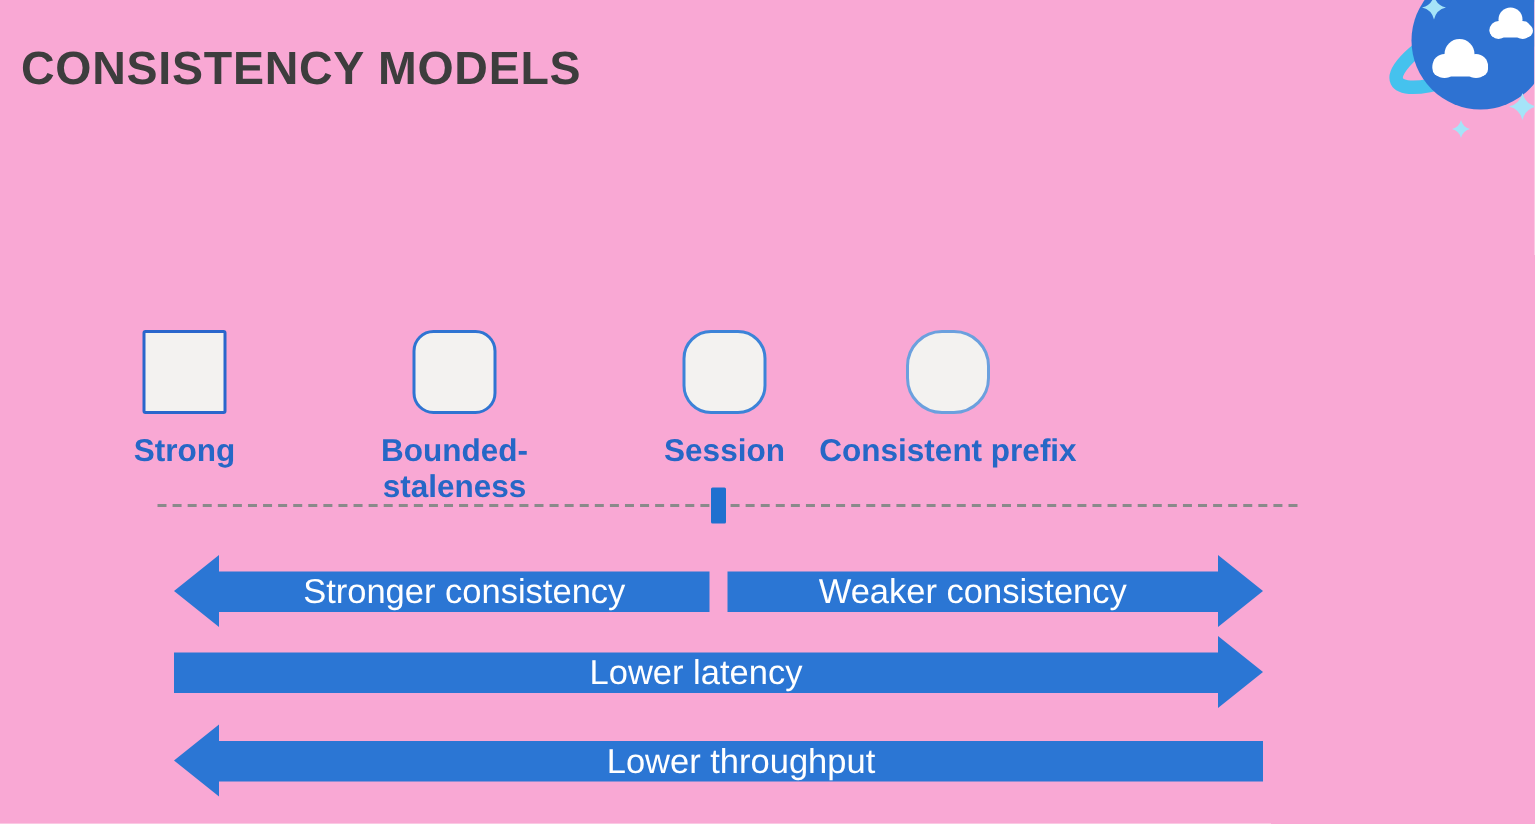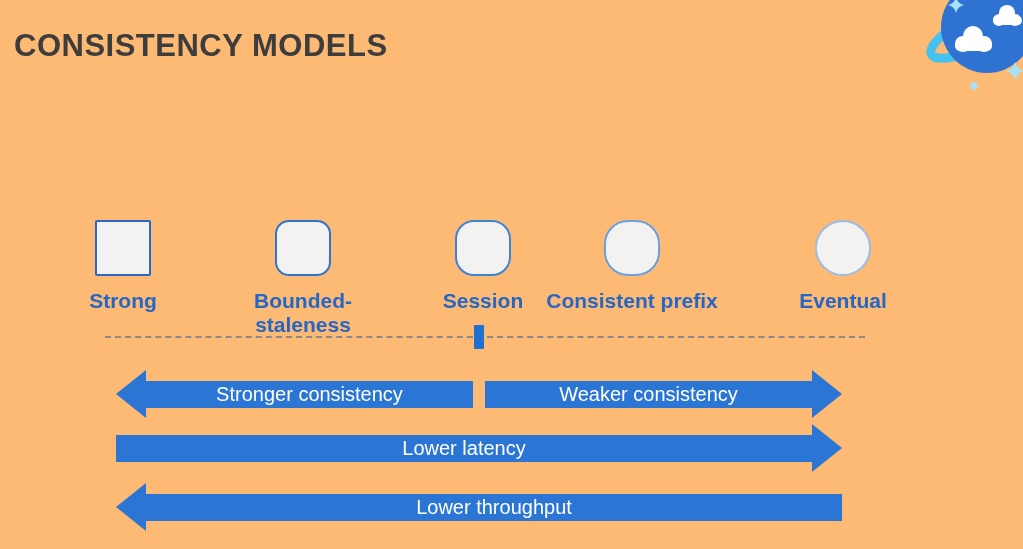--- a/index.html
+++ b/index.html
@@ -6,21 +6,21 @@
   html, body { width: 1023px; height: 549px; }
   body {
     font-family: "Liberation Sans", sans-serif;
     background: #fdfdfd;
     overflow: hidden;
   }
   .slide {
     position: relative;
     width: 1023px;
     height: 549px;
-    background: #fdba74;
+    background: #f9a8d4;
     overflow: hidden;
   }
 
   
   .title {
     position: absolute;
     left: 14px;
     top: 28px;
     font-size: 31px;
     font-weight: 700;
@@ -106,21 +106,21 @@
   .arrow.left .head  { border-right-width: 30px; border-right-style: solid; }
   .arrow.right .head { border-left-width: 30px;  border-left-style: solid; }
   .arrow .bar {
     flex: 1;
     height: 27px;
     margin: auto 0;
     display: flex;
     align-items: center;
     justify-content: center;
     color: #ffffff;
-    font-size: 20px;
+    font-size: 23px;
     font-weight: 400;
     white-space: nowrap;
   }
 </style>
 </head>
 <body>
 
 <div class="slide">
 
   <h1 class="title" style="color: rgb(61, 61, 61);">CONSISTENCY MODELS</h1>
@@ -169,24 +169,20 @@
     <div class="model-label" style="color: rgb(38, 103, 198);">Bounded-staleness</div>
   </div>
   <div class="model model-2">
     <div class="shape" style="background-color: rgb(243, 242, 240); border-color: rgb(60, 131, 216); border-radius: 19px;"></div>
     <div class="model-label" style="color: rgb(38, 103, 198);">Session</div>
   </div>
   <div class="model model-3">
     <div class="shape" style="background-color: rgb(243, 242, 240); border-color: rgb(107, 160, 222); border-radius: 24px;"></div>
     <div class="model-label" style="color: rgb(38, 103, 198);">Consistent prefix</div>
   </div>
-  <div class="model model-4">
-    <div class="shape" style="background-color: rgb(243, 242, 240); border-color: rgb(156, 188, 230); border-radius: 28px;"></div>
-    <div class="model-label" style="color: rgb(38, 103, 198);">Eventual</div>
-  </div>
 
   <div class="spectrum-line" style="border-top-color: rgb(138, 138, 138);"></div>
   <div class="spectrum-marker" style="background-color: rgb(31, 112, 207);"></div>
 
   <div class="tradeoff-row row-0">
     <div class="arrow left">
       <div class="head" style="border-right-color: rgb(43, 118, 212);"></div>
       <div class="bar" style="background-color: rgb(43, 118, 212);">Stronger consistency</div>
     </div>
     <div class="arrow right">

